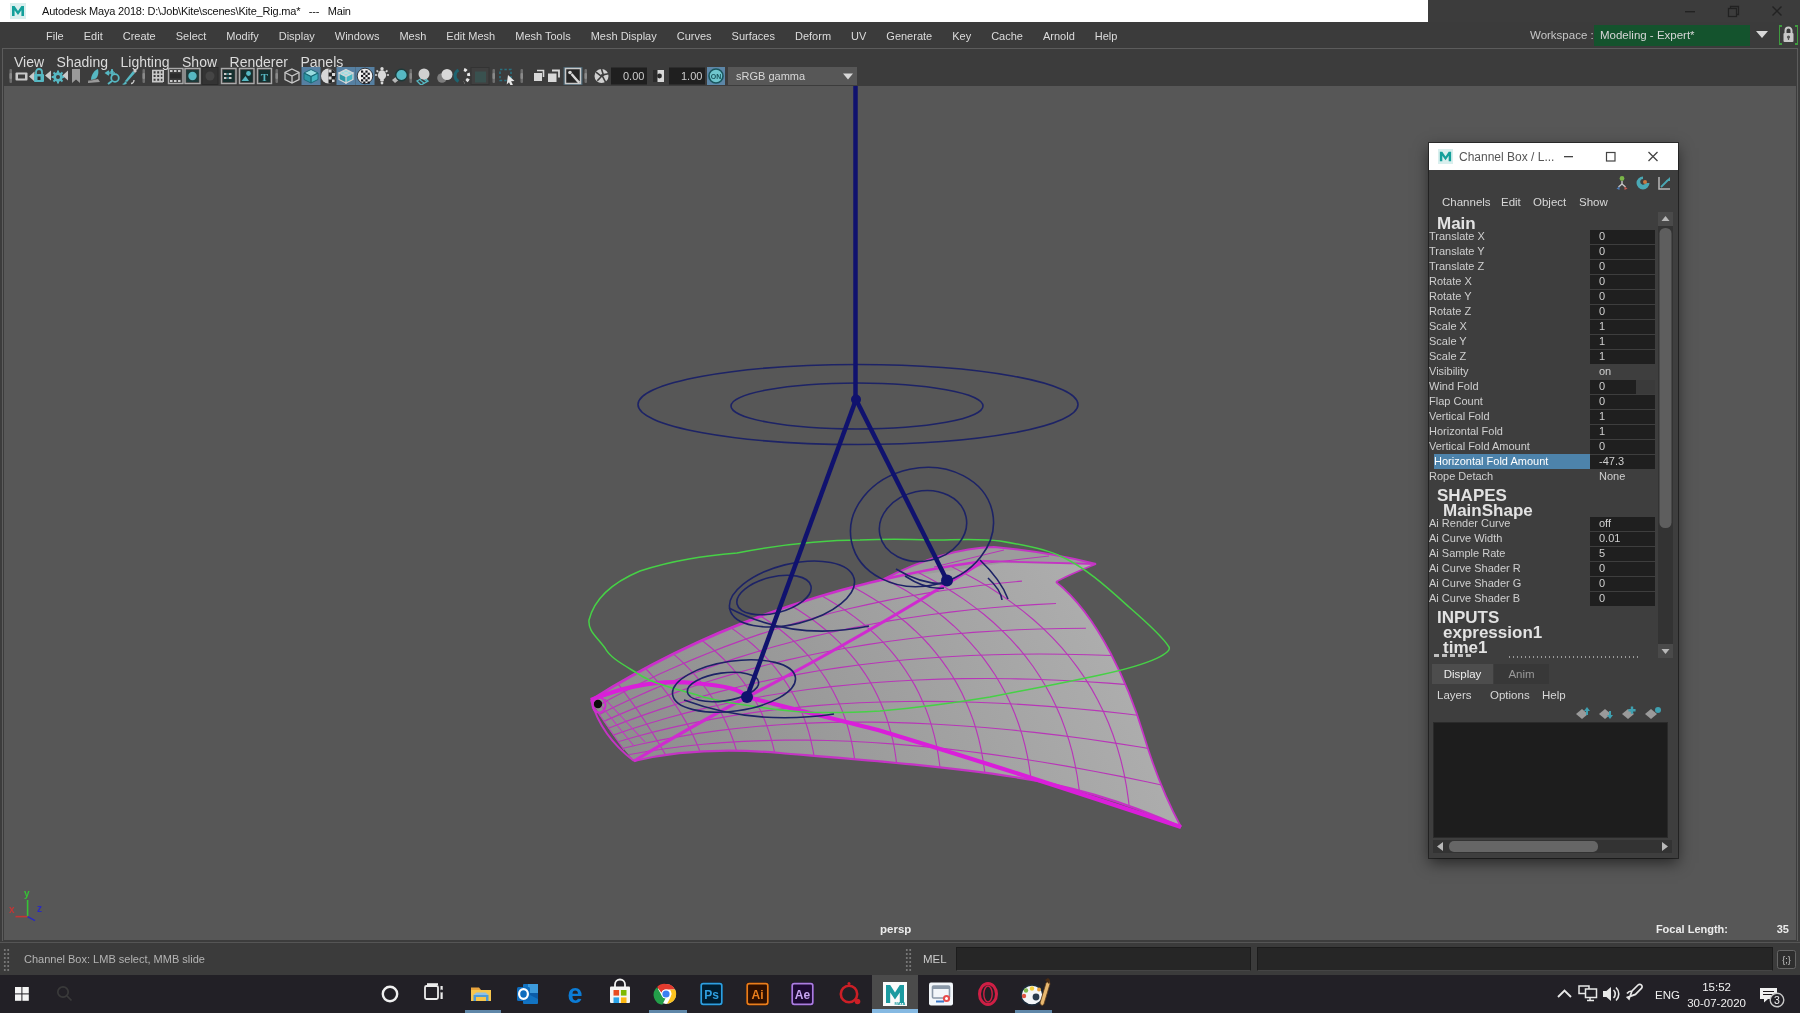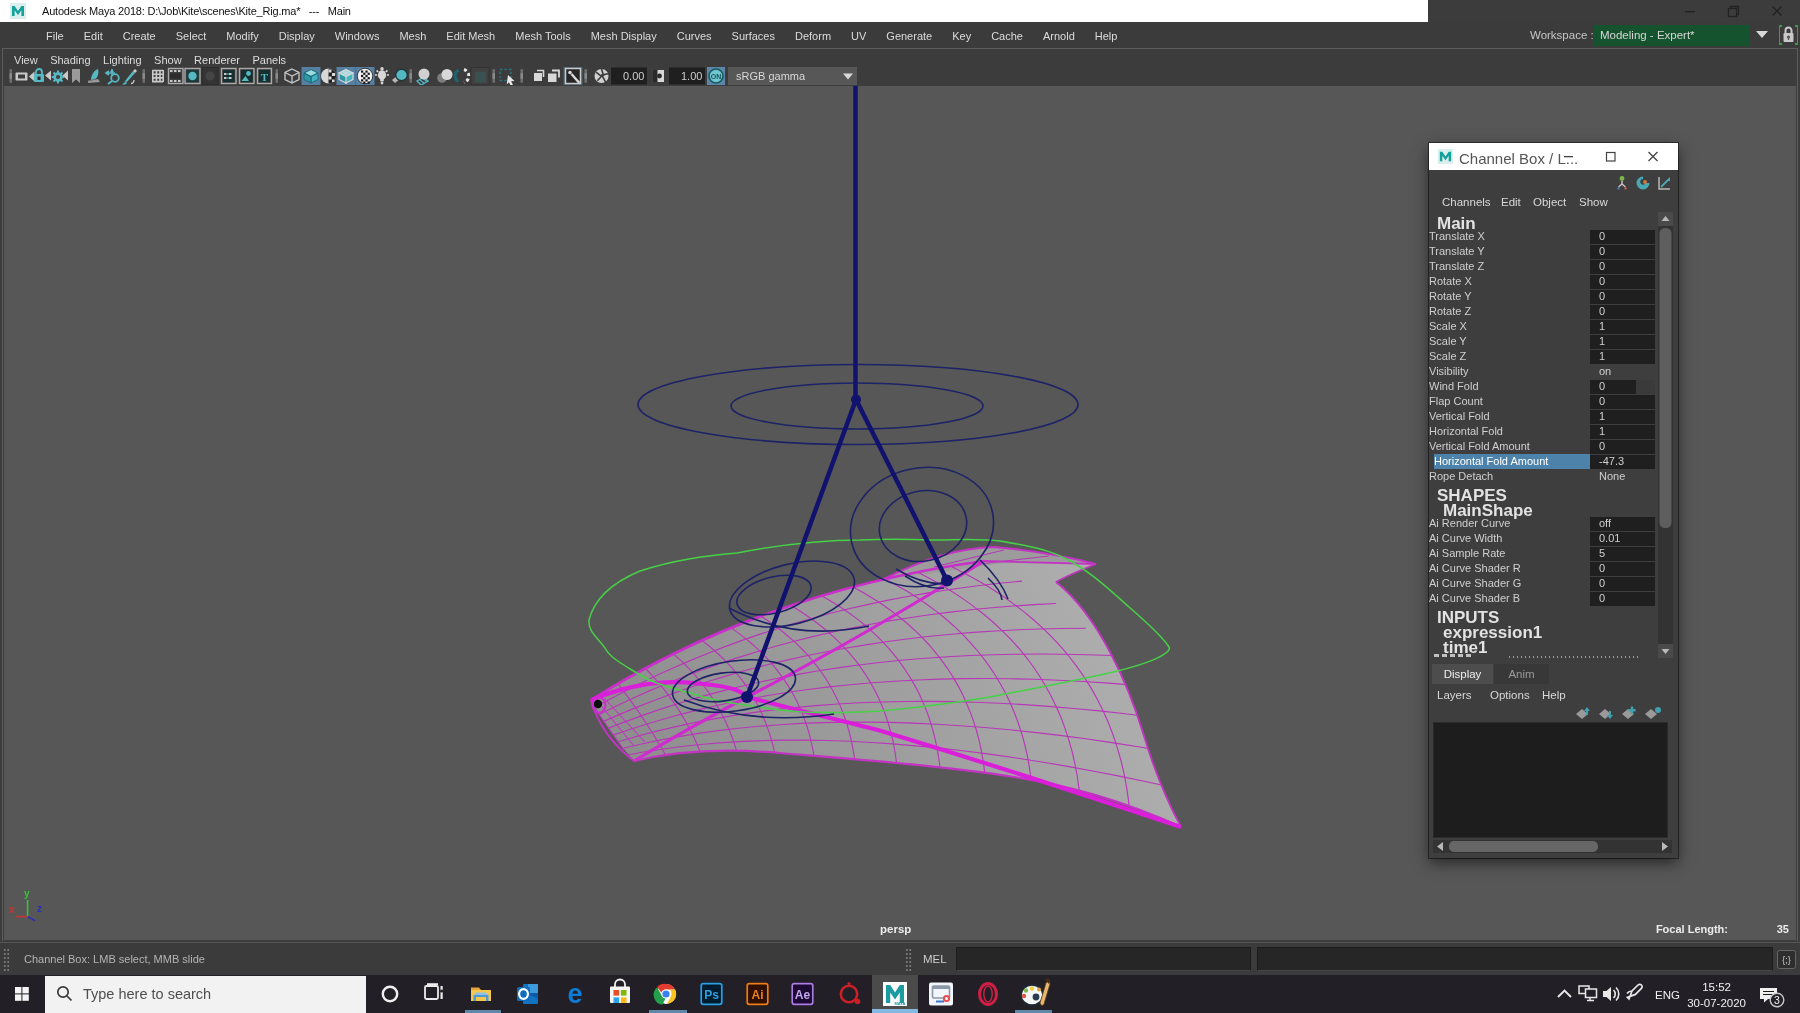--- a/index.html
+++ b/index.html
@@ -9,36 +9,36 @@
   #titlebar { position:absolute; left:0; top:0; width:1428px; height:22px; background:#ffffff; }
   #titlebar .mico { position:absolute; left:10px; top:3px; width:16px; height:16px; }
   #titlebar .ttxt { position:absolute; left:42px; top:4.5px; font-size:11px; letter-spacing:-0.2px; color:#111; }
   .winbtn { position:absolute; top:0; width:14px; height:22px; }
   #menubar { position:absolute; left:0; top:22px; width:1800px; height:26px; background:#3b3b3b; color:#dcdcdc; font-size:11px; }
   #menubar .items { position:absolute; left:14px; top:7.5px; display:flex; gap:20px; white-space:nowrap;padding-left:32px; }
   #wslabel { position:absolute; left:1530px; top:7px; color:#c6c6c6; font-size:11.5px; }
   #wsdrop { position:absolute; left:1594px; top:2.5px; width:156px; height:21px; background:#14532d; color:#d6d6d6; padding:4px 0 0 6px; font-size:11.5px; }
   #wsarrow { position:absolute; left:1756px; top:9px; width:0; height:0; border-left:6px solid transparent; border-right:6px solid transparent; border-top:7px solid #d8d8d8; }
   #panel { position:absolute; left:2px; top:48px; width:1796px; height:893px; background:#3c3c3c; border:1px solid #5c5c5c; border-bottom:none; }
-  #panelmenus { position:absolute; left:11px; top:4.5px; display:flex; gap:12.5px; color:#dcdcdc; font-size:11px; }
+  #panelmenus { position:absolute; left:11px; top:4.5px; display:flex; gap:12.5px; color:#dcdcdc; font-size:14px; }
   #toolbar-svg { position:absolute; left:0; top:18px; }
   #viewport { position:absolute; left:1px; top:37px; width:1792px; height:854px; background:#575757; overflow:hidden; }
   #helpline { position:absolute; left:0; top:942px; width:1800px; height:33px; background:#3b3b3b; border-top:1px solid #555; }
   #helpline .htxt { position:absolute; left:24px; top:10px; font-size:11px; color:#b4b4b4; }
   #helpline .mel { position:absolute; left:923px; top:9.5px; font-size:11.5px; color:#cccccc; }
   .melbox { position:absolute; top:4px; height:24px; background:#262626; border:1px solid #1c1c1c; border-bottom-color:#454545; }
   .grip { position:absolute; width:7px; height:24px; top:5px;
      background-image:radial-gradient(circle, #777 1px, transparent 1.2px); background-size:3.5px 4px; }
   #taskbar { position:absolute; left:0; top:975px; width:1800px; height:38px; background:#222026; }
   #searchbox { position:absolute; left:45px; top:1px; width:321px; height:37px; background:#f2f2f2; }
   #searchbox span { position:absolute; left:38px; top:10px; font-size:14.5px; color:#4e4e4e; }
   #cbwin { position:absolute; left:1429px; top:143px; width:249px; height:715px; background:#3e3e3e;
      box-shadow:0 5px 14px rgba(0,0,0,0.55), 0 0 0 1px #2e2e2e; }
   #cbtitle { position:absolute; left:0; top:0; width:249px; height:27px; background:#ffffff; }
-  #cbtitle .t { position:absolute; left:30px; top:6.5px; font-size:15px; color:#555; }
+  #cbtitle .t { position:absolute; left:30px; top:6.5px; font-size:12px; color:#555; }
   .cbrow { position:absolute; left:0; width:249px; height:15px; font-size:11px; color:#cfcfcf; }
   .cbrow .lbl { position:absolute; left:0; top:0; width:156px; height:15px; padding-top:1px; }
   .cbrow .fld { position:absolute; left:161px; top:0.5px; width:65px; height:14px; background:#1f1f1f; padding:0.5px 0 0 9px; }
   .cbrow .nofld { position:absolute; left:170px; top:1px; }
   .cbhdr { position:absolute; left:8px; font-size:17px; font-weight:bold; color:#e2e2e2; height:15px; }
   #cbmenus span { position:absolute; top:53px; font-size:11.5px; color:#d8d8d8; }
   .cbtab { position:absolute; top:521px; height:20px; font-size:11.5px; padding-top:4px; text-align:center; }
   #cbmenus2 span { position:absolute; top:546px; font-size:11.5px; color:#d8d8d8; }
 </style>
 </head>
@@ -371,23 +371,20 @@
   <span class="mel">MEL</span>
   <div class="melbox" style="left:956px; width:295px;"></div>
   <div class="melbox" style="left:1257px; width:516px;"></div>
   <svg class="abs" style="left:1777px; top:7px" width="19" height="19" viewBox="0 0 19 19">
       <rect x="0.5" y="0.5" width="18" height="18" rx="2" fill="#2e2e2e" stroke="#666"></rect>
       <text x="9.5" y="13" font-size="9" fill="#ccc" text-anchor="middle">{;}</text>
     </svg>
 </div>
 
 <div id="taskbar">
-  <div id="searchbox">
-      <span>Type here to search</span>
-    </div>
   <svg class="abs" style="left:0;top:0" width="1800" height="38" viewBox="0 0 1800 38">
       <g fill="#f5f5f5">
         <rect x="15" y="12" width="6.4" height="6.4"></rect>
         <rect x="22.4" y="12" width="6.4" height="6.4"></rect>
         <rect x="15" y="19.4" width="6.4" height="6.4"></rect>
         <rect x="22.4" y="19.4" width="6.4" height="6.4"></rect>
       </g>
       <circle cx="63" cy="17" r="5.2" fill="none" stroke="#3a3a3a" stroke-width="1.7"></circle>
       <path d="M67 21 l4.5 4.5" stroke="#3a3a3a" stroke-width="1.7"></path>
       <circle cx="390" cy="19" r="7.2" fill="none" stroke="#f0f0f0" stroke-width="2.4"></circle>

